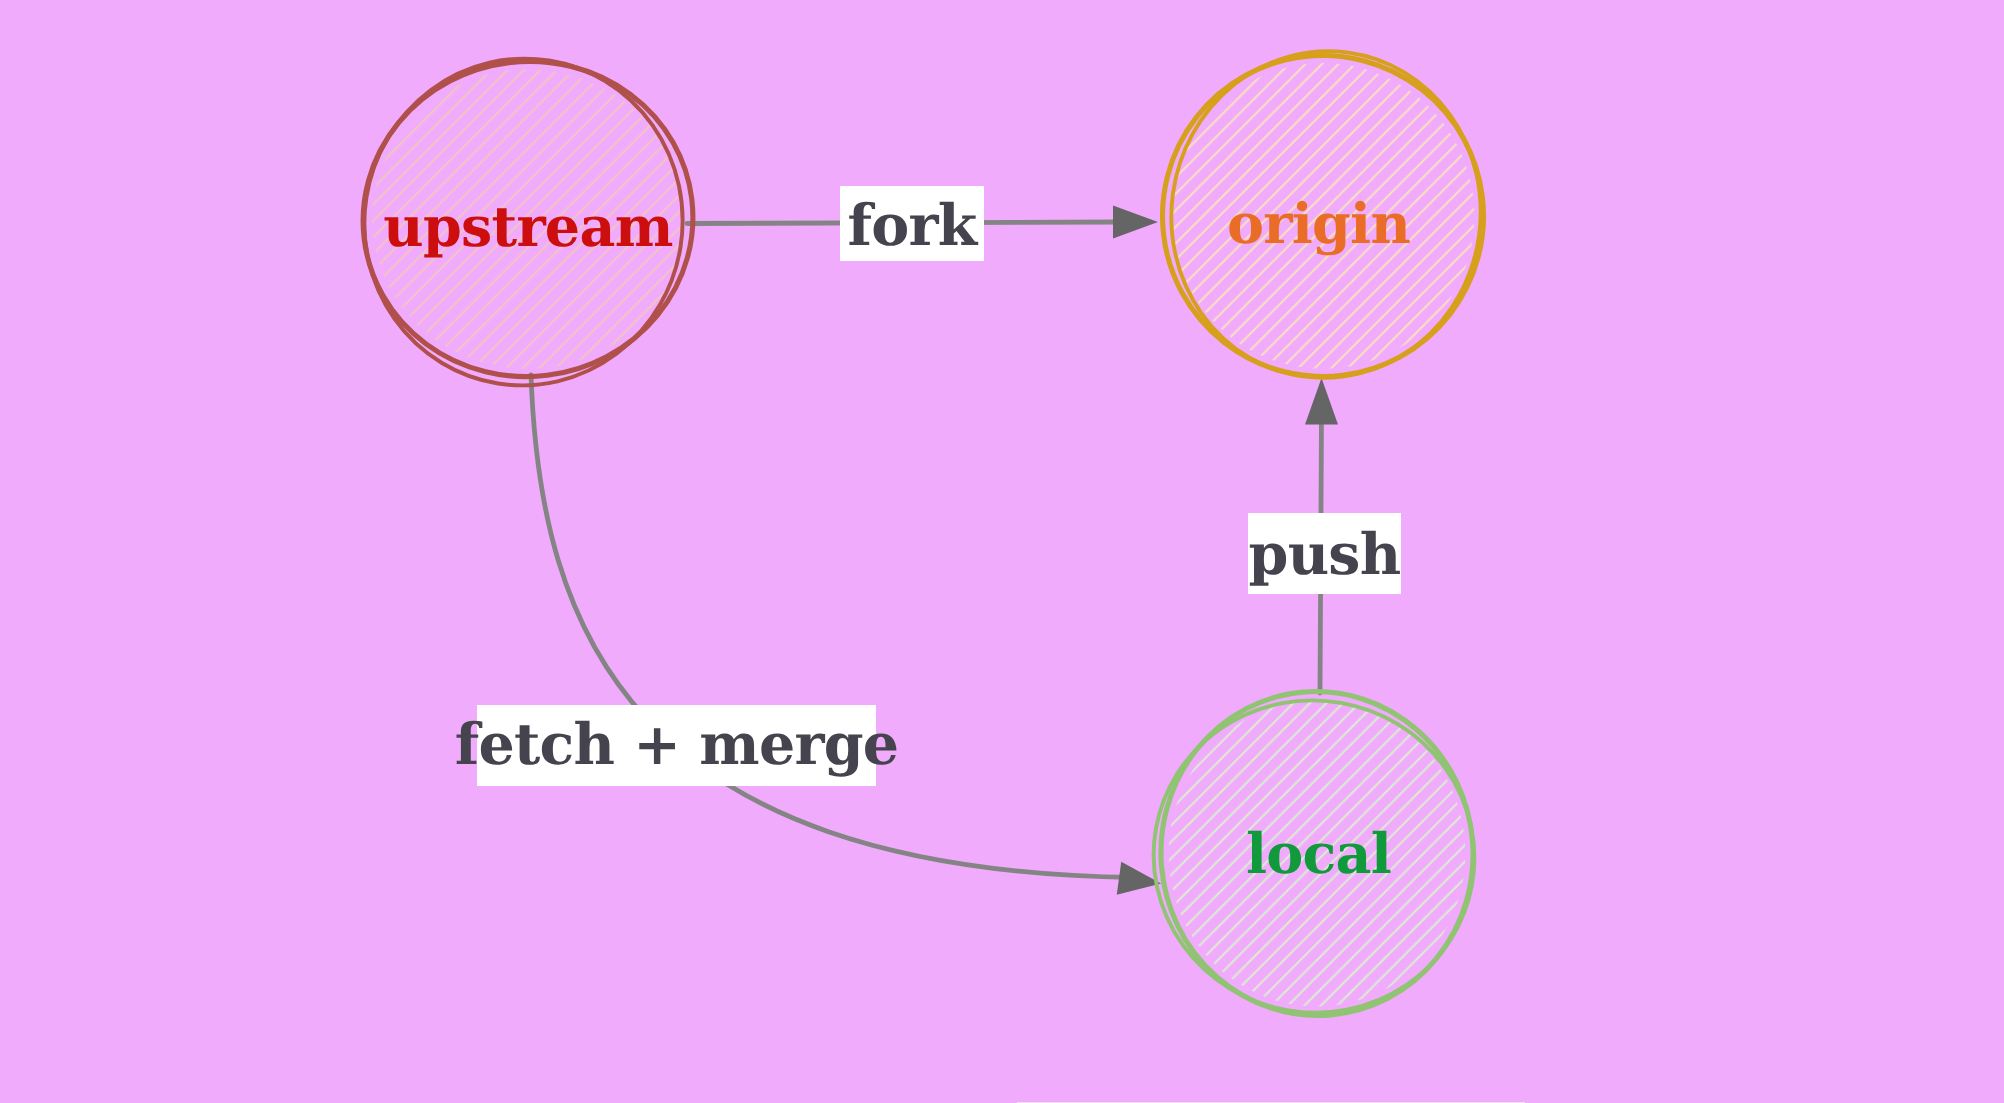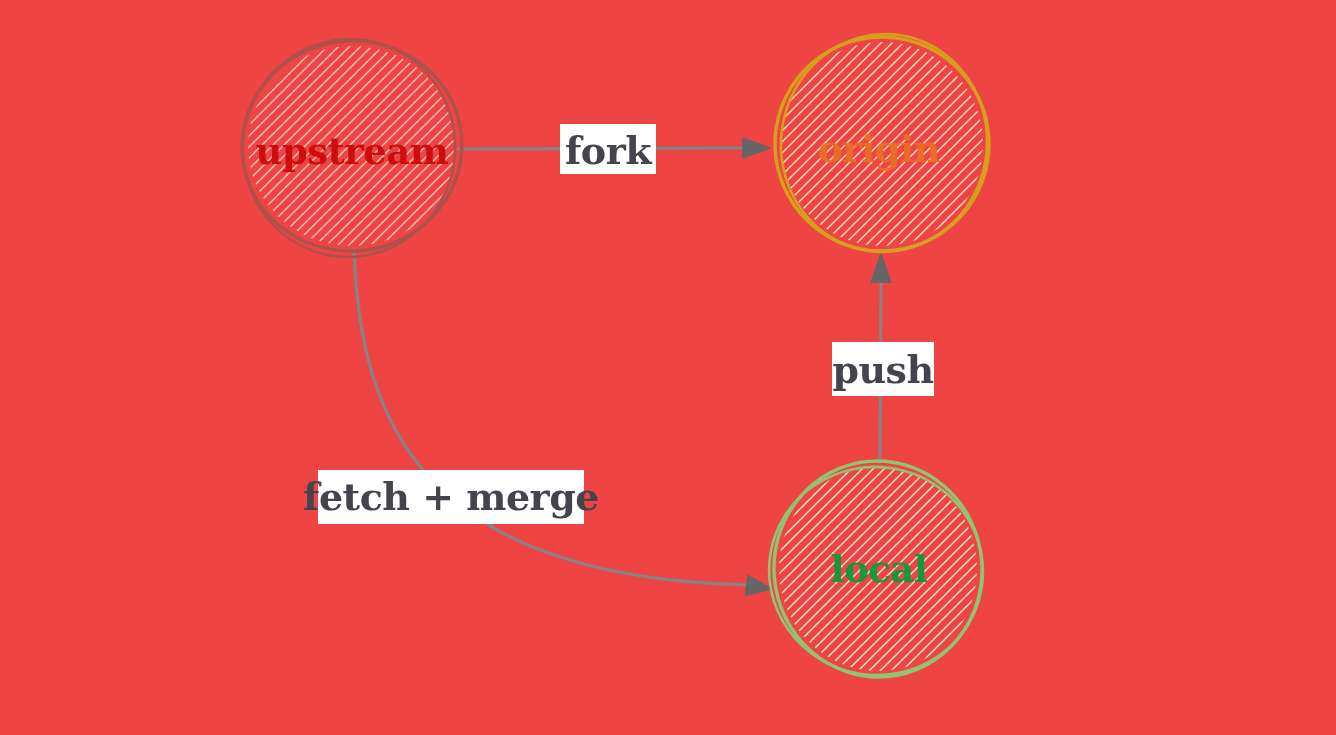--- a/index.html
+++ b/index.html
@@ -7,21 +7,21 @@
     padding: 0;
     background: #ffffff;
     width: 1336px;
     height: 735px;
     overflow: hidden;
   }
   .canvas-wrap {
     position: relative;
     width: 1336px;
     height: 735px;
-    background: #ef4444;
+    background: #f0abfc;
   }
   svg { display: block; }
   text {
     font-family: "DejaVu Serif", "Liberation Serif", serif;
     font-weight: 700;
   }
   .node-label { font-size: 37px; letter-spacing: -0.5px; }
   .edge-label { font-size: 38px; letter-spacing: -0.5px; }
   .edge-line  { fill: none; stroke-width: 3.2px; stroke-linecap: round; }
   .sketch-ring { fill: none; stroke-width: 3.4px; stroke-linecap: round; }

